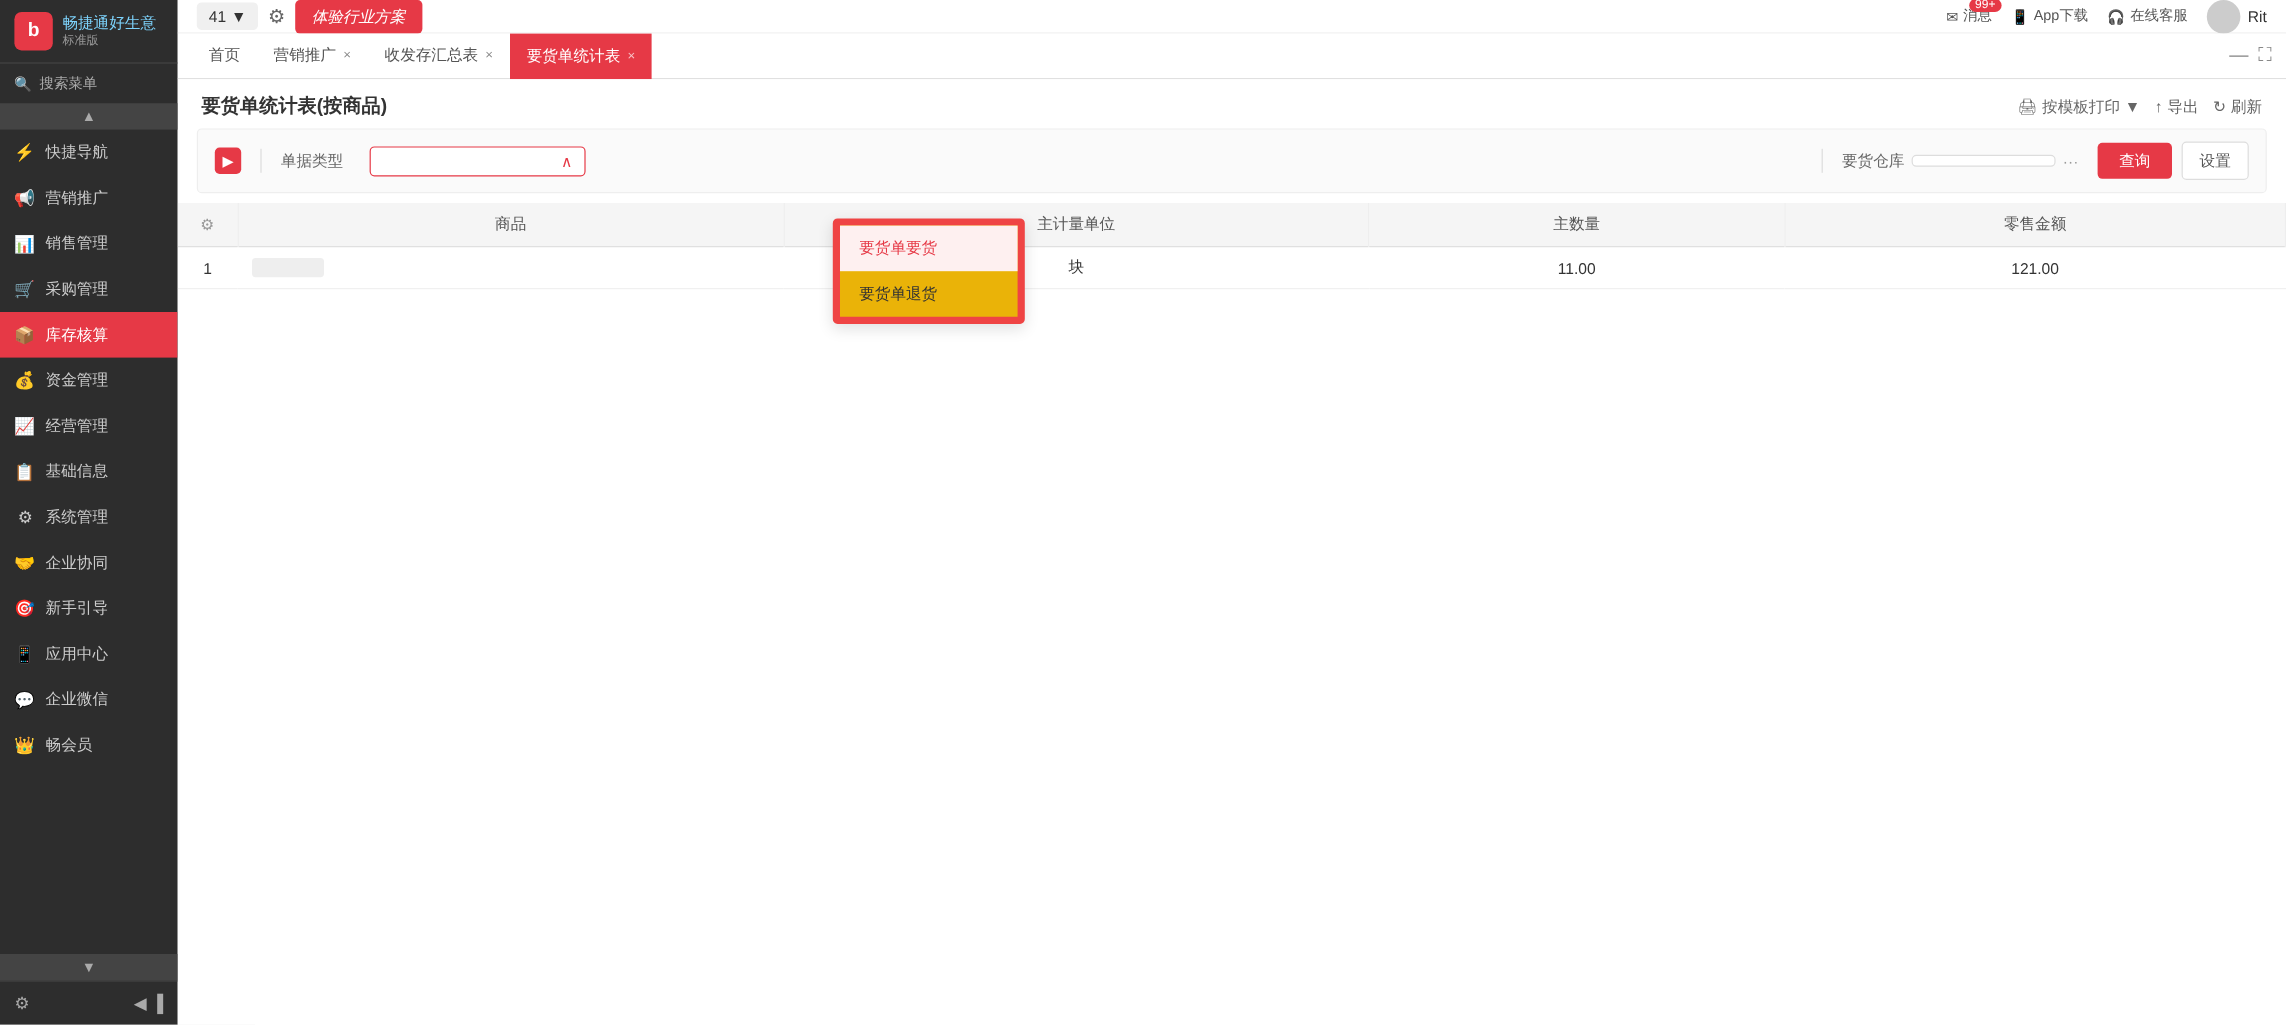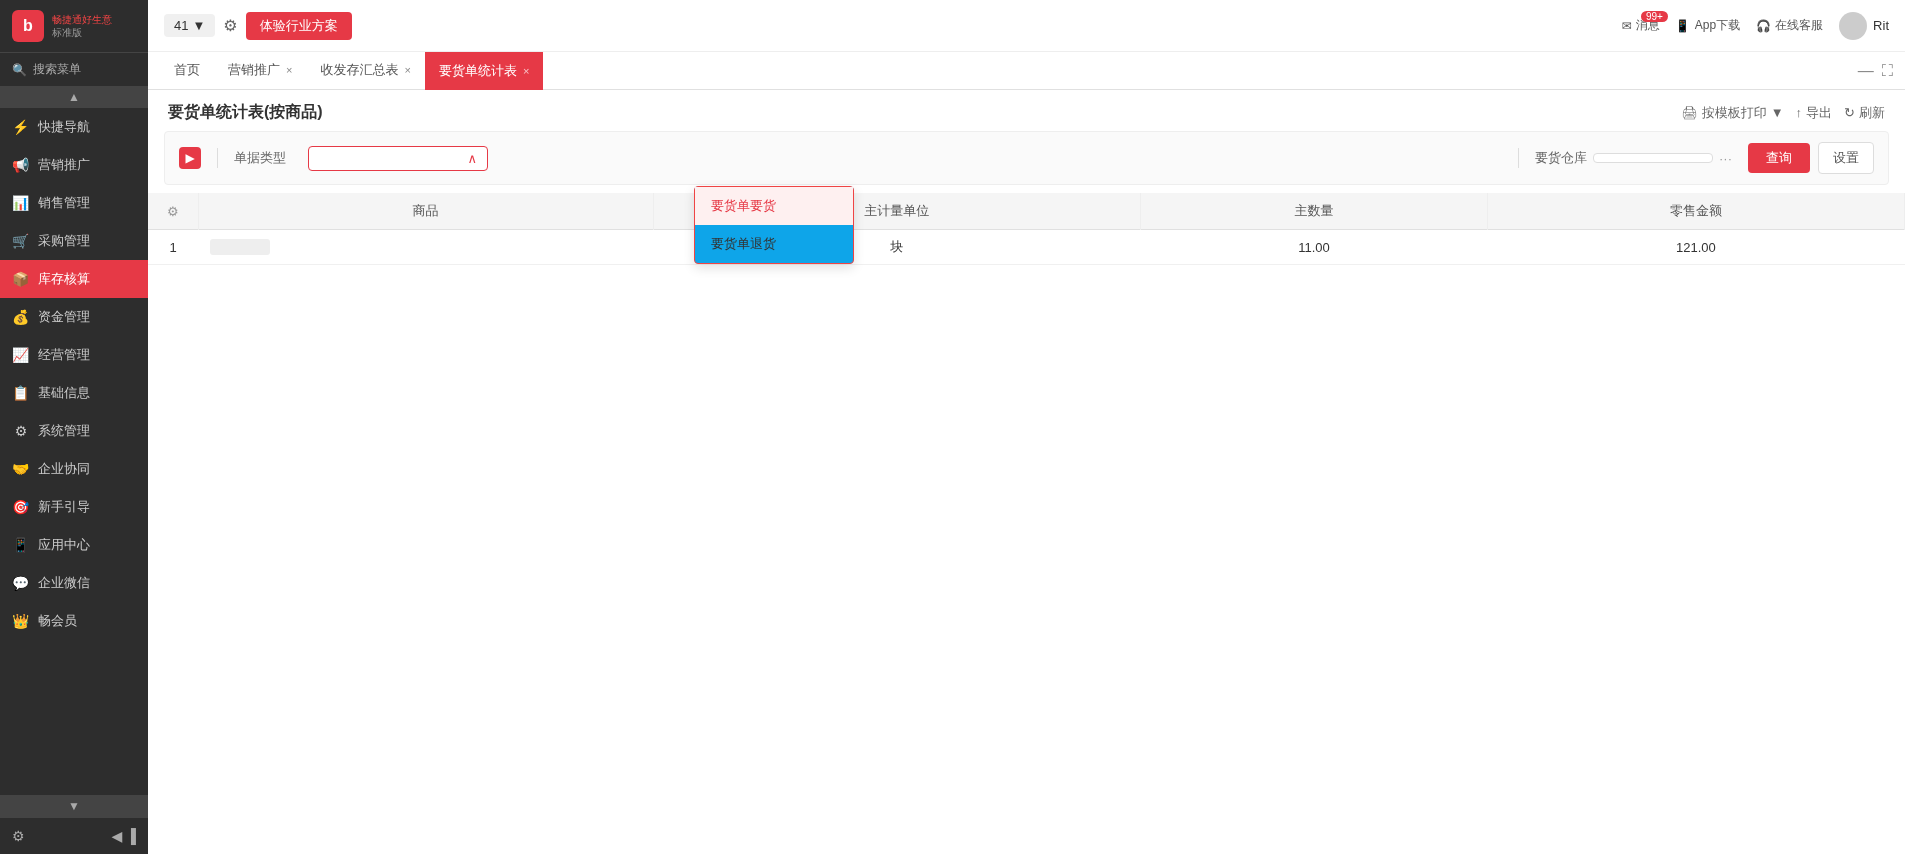--- a/index.html
+++ b/index.html
@@ -22,21 +22,21 @@
       color: #fff;
       gap: 8px;
     }
     .logo-icon {
       width: 32px; height: 32px;
       background: #e63946;
       border-radius: 6px;
       display: flex; align-items: center; justify-content: center;
       font-weight: bold; color: #fff; font-size: 16px;
     }
-    .logo-text { font-size: 10px; color: #ef4444; line-height: 1.3; }
+    .logo-text { font-size: 13px; color: #7dd3fc; line-height: 1.3; }
     .logo-sub { font-size: 10px; color: #999; }
 
     .sidebar-search {
       display: flex; align-items: center;
       padding: 8px 12px;
       color: #aaa;
       cursor: pointer;
       gap: 6px;
       font-size: 12px;
     }
@@ -67,36 +67,36 @@
       flex-direction: column;
       height: 100%;
       overflow: hidden;
     }
 
     
     .topbar {
       background: #fff;
       display: flex; align-items: center;
       padding: 0 16px;
-      height: 52px;
+      height: 28px;
       border-bottom: 1px solid #eee;
       gap: 12px;
       flex-shrink: 0;
     }
     .topbar-left { display: flex; align-items: center; gap: 8px; flex: 1; }
     .topbar-store {
       display: flex; align-items: center; gap: 4px;
       background: #f0f0f0; border-radius: 4px; padding: 4px 10px;
       font-size: 13px; cursor: pointer;
     }
     .topbar-gear { color: #666; cursor: pointer; font-size: 16px; }
     .topbar-promo {
       background: #e63946; color: #fff;
       border: none; border-radius: 4px;
-      padding: 5px 14px; font-size: 13px; cursor: pointer;
+      padding: 5px 14px; font-size: 13px; cursor: pointer; font-style: italic;
     }
     .topbar-right { display: flex; align-items: center; gap: 16px; }
     .topbar-badge { position: relative; display: flex; align-items: center; gap: 4px; color: #555; font-size: 12px; cursor: pointer; }
     .badge-num {
       background: #e63946; color: #fff;
       border-radius: 8px; padding: 0 5px; font-size: 10px;
       position: absolute; top: -6px; right: -8px; white-space: nowrap;
     }
     .topbar-user { display: flex; align-items: center; gap: 6px; }
     .user-avatar { width: 28px; height: 28px; background: #ccc; border-radius: 50%; }
@@ -210,23 +210,23 @@
     }
     .btn-set {
       background: #fff; color: #555;
       border: 1px solid #ddd; border-radius: 4px;
       padding: 6px 14px; font-size: 13px; cursor: pointer;
     }
 
     
     .dropdown-menu {
       position: absolute;
-      top: 40px; left: 460px;
-      background: #0ea5e9;
-      border: 1px solid #ef4444;
+      top: 60px; left: 460px;
+      background: #eab308;
+      border: 6px solid #ef4444;
       border-radius: 4px;
       box-shadow: 0 4px 12px rgba(0,0,0,0.12);
       z-index: 100;
       min-width: 160px;
     }
     .dropdown-item {
       padding: 10px 16px;
       font-size: 13px;
       cursor: pointer;
       color: #333;

